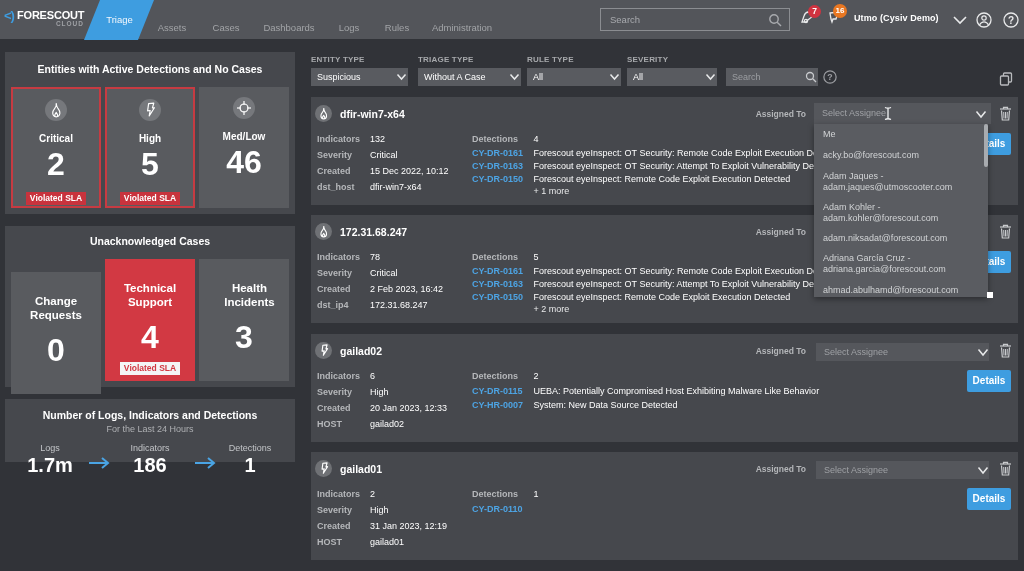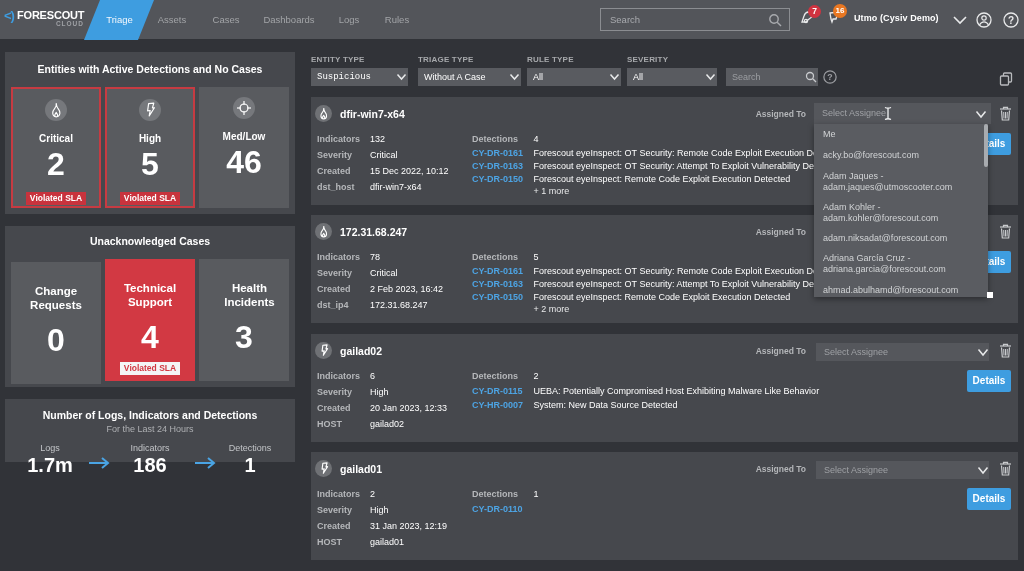--- a/index.html
+++ b/index.html
@@ -7,21 +7,21 @@
 body { background:#313338; font-family:"Liberation Sans", sans-serif; position:relative; }
 .abs { position:absolute; }
 
 
 #nav { position:absolute; top:0; left:0; width:1024px; height:39px; background:#53555a; }
 #tab { position:absolute; top:0; left:100px; width:54px; height:40px; background:#3e9de0; transform:skewX(-21.8deg); transform-origin:0 0; }
 #tabtext { position:absolute; top:0; left:93px; width:53px; height:39px; line-height:39px; text-align:center; color:#f2f7fc; font-size:9.5px; }
 .logo-mark { position:absolute; left:4px; top:8px; color:#3e9de0; font-size:13px; font-weight:bold; letter-spacing:-1px; }
 .logo-text { position:absolute; left:17px; top:9px; color:#fff; font-size:11px; font-weight:bold; letter-spacing:-0.2px; }
 .logo-cloud { position:absolute; left:0; top:20px; width:84px; text-align:right; color:#9fa1a5; font-size:6.5px; font-weight:bold; letter-spacing:1px; }
-.menu { position:absolute; top:0; height:39px; line-height:39px; color:#a2a4a7; font-size:9.5px; transform:translateX(-50%); }
+.menu { position:absolute; top:8px; height:39px; line-height:39px; color:#a2a4a7; font-size:9.5px; transform:translateX(-50%); }
 #navsearch { position:absolute; left:600px; top:8px; width:190px; height:23px; border:1px solid #8b8d91; color:#a8aaae; font-size:9.5px; line-height:21px; padding-left:9px; }
 .navuser { position:absolute; left:854px; top:0; height:37px; line-height:37px; color:#fff; font-weight:bold; font-size:9px; letter-spacing:0.1px; }
 .badge { position:absolute; border-radius:50%; color:#fff; font-weight:bold; text-align:center; }
 
 
 .panel { position:absolute; left:5px; width:290px; background:#46484d; }
 .ptitle { text-align:center; color:#fff; font-weight:bold; font-size:10.5px; }
 .scard { position:absolute; background:#595b5f; width:90px; text-align:center; }
 .scard .circ { width:22px; height:22px; border-radius:50%; background:#76787c; margin:10px auto 0; position:relative; }
 .scard .lab { color:#fff; font-weight:bold; font-size:10px; margin-top:12px; }
@@ -72,20 +72,21 @@
   <div id="tab"></div>
   <div id="tabtext">Triage</div>
   <div class="logo-mark">&lt;)</div>
   <div class="logo-text">FORESCOUT</div>
   <div class="logo-cloud">CLOUD</div>
   <div class="menu" style="left:172px;">Assets</div>
   <div class="menu" style="left:226px;">Cases</div>
   <div class="menu" style="left:289px;">Dashboards</div>
   <div class="menu" style="left:349px;">Logs</div>
   <div class="menu" style="left:397px;">Rules</div>
+  <div class="menu" style="left:462px;">Administration</div>
   <div id="navsearch">Search</div>
   <svg class="abs" style="left:768px; top:13px;" width="14" height="14" viewBox="0 0 14 14">
       <circle cx="6" cy="6" r="4.2" fill="none" stroke="#a8aaae" stroke-width="1.4"></circle>
       <line x1="9.2" y1="9.2" x2="13" y2="13" stroke="#a8aaae" stroke-width="1.4"></line>
     </svg>
   <svg class="abs" style="left:799px; top:9px;" width="17" height="17" viewBox="0 0 17 17">
       <path d="M3 13 L5 7 Q6 3.5 9 3 Q12 2.8 13 5 Q14 7.5 11.5 9 Q9 10.5 7 13 Z" fill="none" stroke="#e8e9ea" stroke-width="1.3"></path>
       <circle cx="7" cy="12" r="1.6" fill="none" stroke="#e8e9ea" stroke-width="1.2"></circle>
     </svg>
   <svg class="abs" style="left:827px; top:9px;" width="17" height="17" viewBox="0 0 17 17">
@@ -141,21 +142,21 @@
           <line x1="11" y1="8" x2="15" y2="8" stroke="#fff" stroke-width="1.2"></line>
         </svg>
       </div>
     <div class="lab">Med/Low</div>
     <div class="num">46</div>
   </div>
 </div>
 
 <div class="panel" style="top:226px; height:161px;">
   <div class="ptitle" style="margin-top:9px;">Unacknowledged Cases</div>
-  <div class="scard" style="left:6px; top:36px; height:122px;">
+  <div class="scard" style="left:6px; top:46px; height:122px;">
     <div class="lab" style="margin-top:23px; line-height:13.5px; font-size:11.5px;">Change<br>Requests</div>
     <div class="num" style="margin-top:10px;">0</div>
   </div>
   <div class="scard" style="left:100px; top:33px; height:122px; background:#d23943;">
     <div class="lab" style="margin-top:23px; line-height:13.5px; font-size:11.5px;">Technical<br>Support</div>
     <div class="num" style="margin-top:10px;">4</div>
     <div style="margin-top:2px;"><span class="wbadge">Violated SLA</span></div>
   </div>
   <div class="scard" style="left:194px; top:33px; height:122px;">
     <div class="lab" style="margin-top:23px; line-height:13.5px; font-size:11.5px;margin-left:11px;">Health<br>Incidents</div>
@@ -179,21 +180,21 @@
   <svg class="abs" style="left:189px; top:58px;" width="22" height="12" viewBox="0 0 22 12">
       <line x1="1" y1="6" x2="19" y2="6" stroke="#4aa4e4" stroke-width="2"></line>
       <polyline points="14,1 20,6 14,11" fill="none" stroke="#4aa4e4" stroke-width="2"></polyline>
     </svg>
 </div>
 
 <div class="flabel" style="left:311px;">ENTITY TYPE</div>
 <div class="flabel" style="left:418px;">TRIAGE TYPE</div>
 <div class="flabel" style="left:527px;">RULE TYPE</div>
 <div class="flabel" style="left:627px;">SEVERITY</div>
-<div class="fselect" style="left:311px; width:97px;font-family:Liberation Mono, monospace;">Suspicious<svg width="11" height="8" viewBox="0 0 11 8">
+<div class="fselect" style="left:311px; width:97px;">Suspicious<svg width="11" height="8" viewBox="0 0 11 8">
       <polyline points="1.5,1.5 5.5,6 9.5,1.5" fill="none" stroke="#e8e9ea" stroke-width="1.5"></polyline>
     </svg></div>
 <div class="fselect" style="left:418px; width:103px;">Without A Case<svg width="11" height="8" viewBox="0 0 11 8">
       <polyline points="1.5,1.5 5.5,6 9.5,1.5" fill="none" stroke="#e8e9ea" stroke-width="1.5"></polyline>
     </svg></div>
 <div class="fselect" style="left:527px; width:94px;">All<svg width="11" height="8" viewBox="0 0 11 8">
       <polyline points="1.5,1.5 5.5,6 9.5,1.5" fill="none" stroke="#e8e9ea" stroke-width="1.5"></polyline>
     </svg></div>
 <div class="fselect" style="left:627px; width:90px;">All<svg width="11" height="8" viewBox="0 0 11 8">
       <polyline points="1.5,1.5 5.5,6 9.5,1.5" fill="none" stroke="#e8e9ea" stroke-width="1.5"></polyline>

